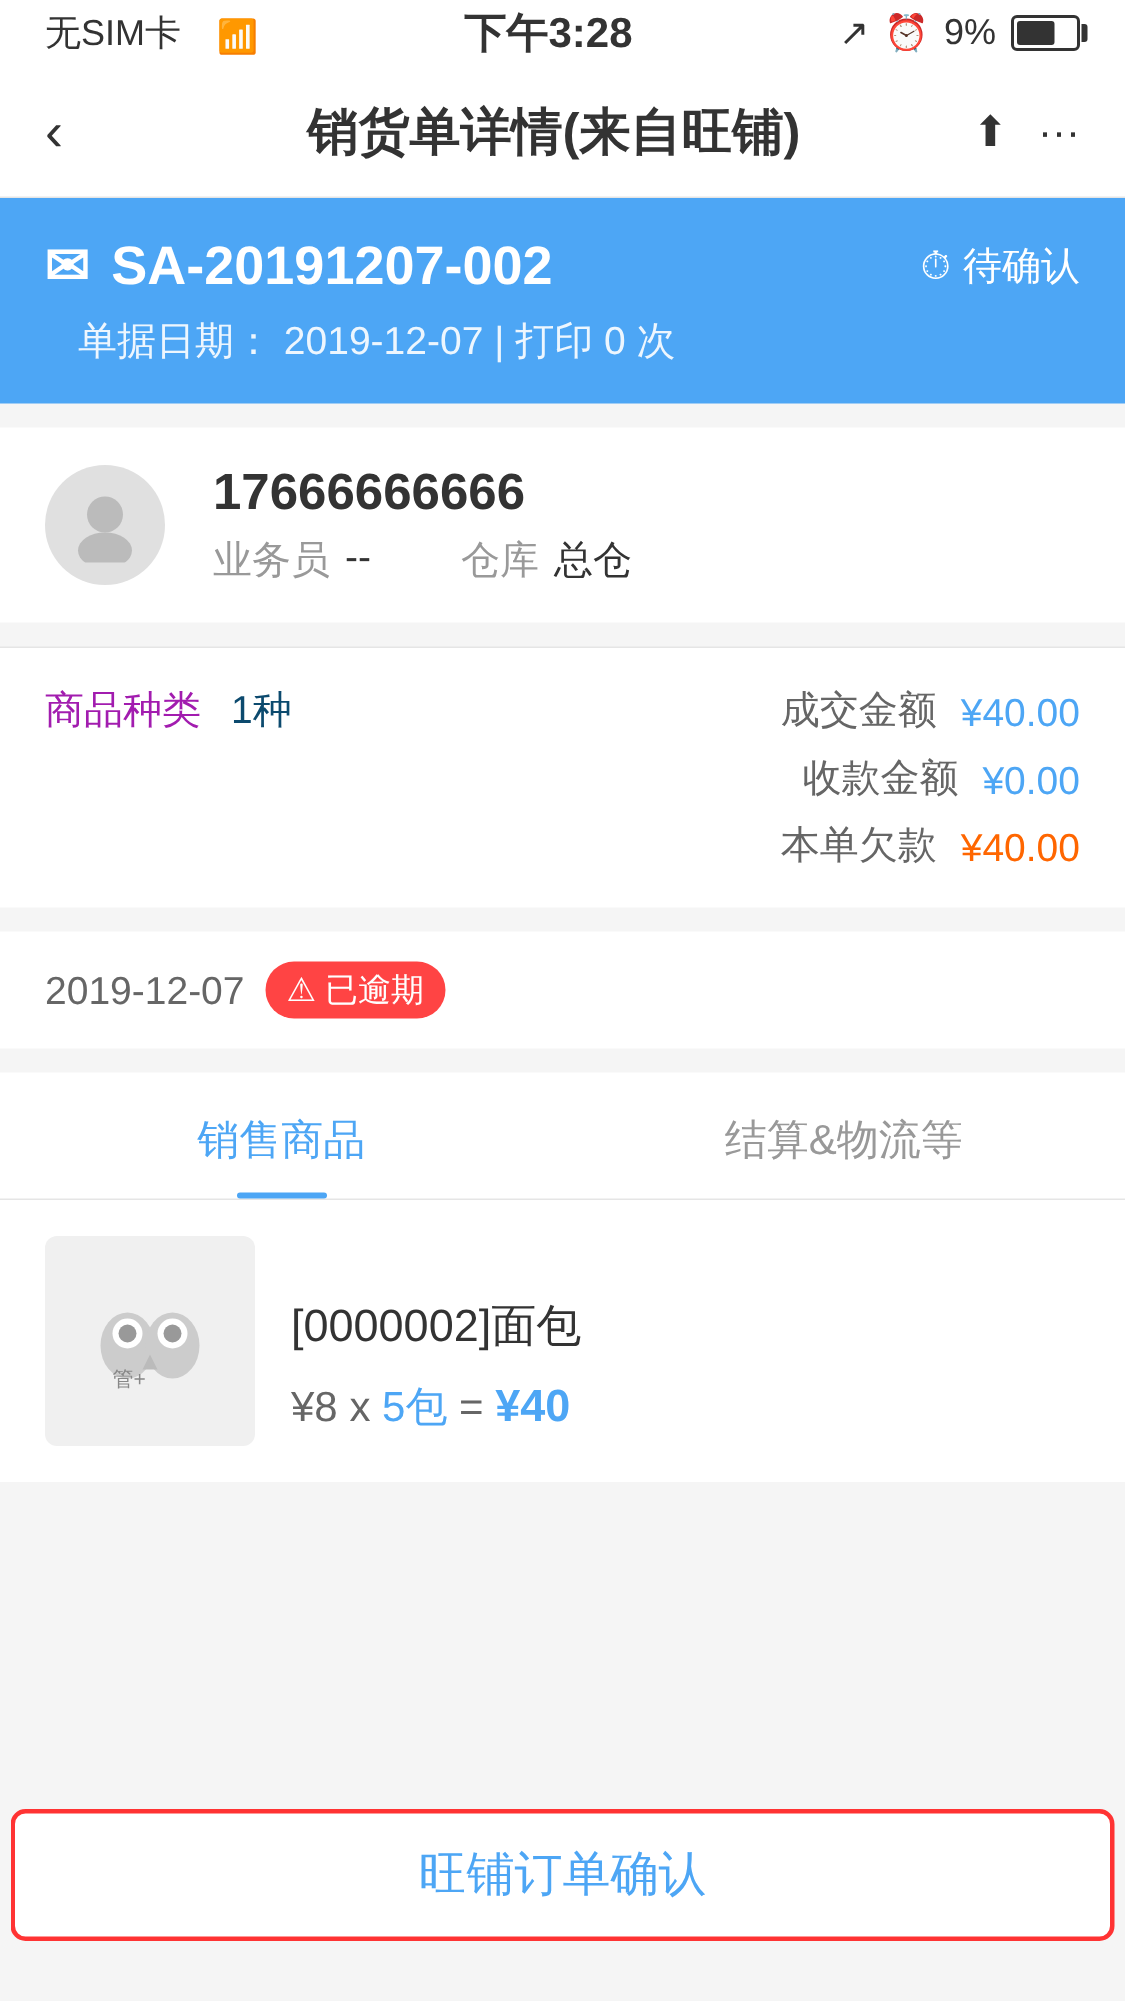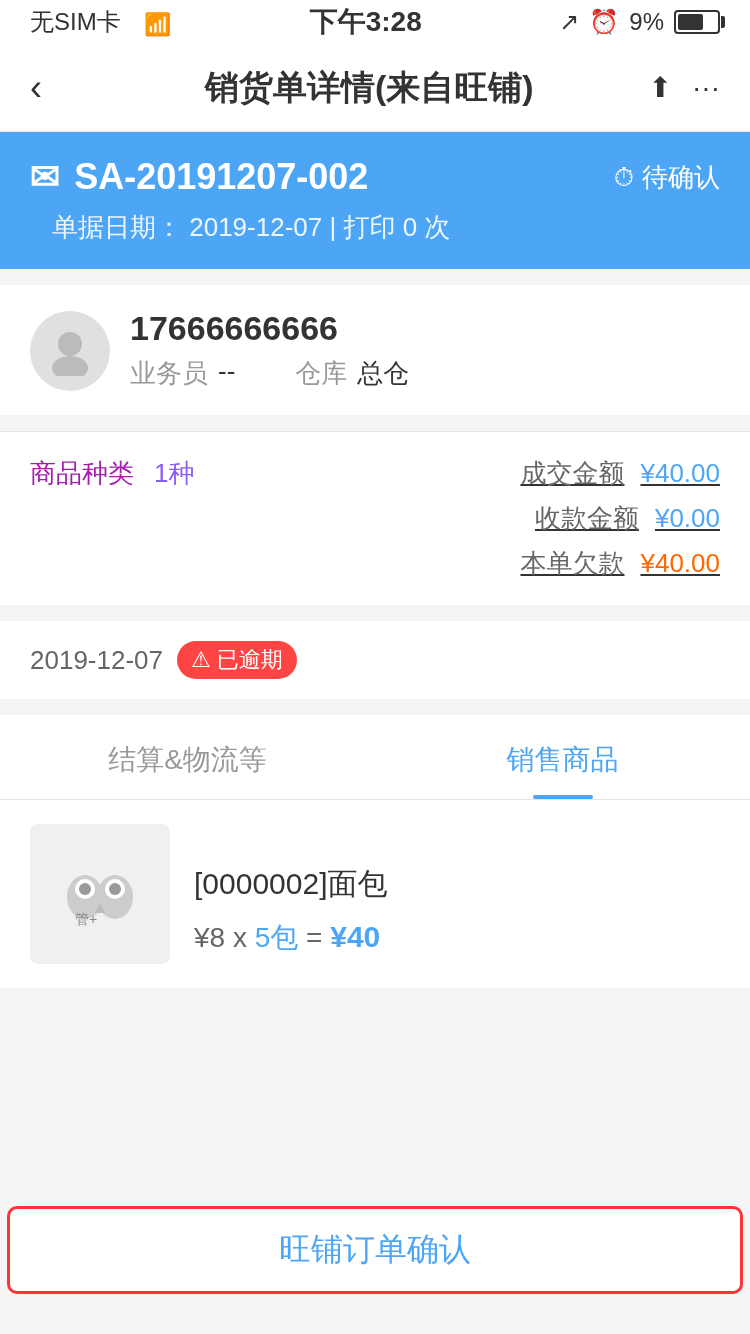--- a/index.html
+++ b/index.html
@@ -106,22 +106,22 @@
     
     .white-card {
       background: #fff;
       padding: 24px 30px;
       margin-bottom: 16px;
     }
 
     
     .customer-section {
       display: flex;
-      align-items: flex-end;
-      gap: 20px;
+      align-items: center;
+      gap: 32px;
     }
     .avatar {
       width: 80px; height: 80px;
       background: #e0e0e0;
       border-radius: 50%;
       display: flex; align-items: center; justify-content: center;
       flex-shrink: 0;
     }
     .customer-info { flex: 1; }
     .customer-phone {
@@ -151,33 +151,32 @@
       align-items: flex-start;
     }
     .stats-left {
       flex: 1;
       display: flex;
       align-items: center;
       gap: 20px;
       font-size: 26px;
     }
     .stats-label { color: #a21caf; }
-    .stats-value { color: #8b5cf6; }
+    .stats-value { color: #0c4a6e; }
     .stats-right {
       display: flex;
       flex-direction: column;
       align-items: flex-end;
       gap: 10px;
       font-size: 26px;
     }
     .stat-row {
       display: flex;
       gap: 16px;
-      align-items: center;
-      text-decoration: underline;
+      align-items: flex-end;
     }
     .stat-name { color: #666; }
     .stat-amount-blue { color: #4da6f5; font-weight: 500; }
     .stat-amount-orange { color: #ff6600; font-weight: 500; }
 
     
     .due-date-section {
       background: #fff;
       padding: 20px 30px;
       display: flex;
@@ -384,25 +383,25 @@
 
 <div class="due-date-section">
   <span>2019-12-07</span>
   <div class="overdue-badge">
     <span>⚠</span>
     <span>已逾期</span>
   </div>
 </div>
 
 <div class="tab-bar">
+  <div class="tab-item active">
+    <span>销售商品</span>
+  </div>
   <div class="tab-item inactive">
     <span>结算&amp;物流等</span>
-  </div>
-  <div class="tab-item active">
-    <span>销售商品</span>
   </div>
 </div>
 
 <div class="product-section">
   <div class="product-thumb">
     <svg class="product-logo-svg" viewBox="0 0 90 70">
 
       <ellipse cx="30" cy="38" rx="18" ry="22" fill="#ccc"></ellipse>
       <ellipse cx="60" cy="38" rx="18" ry="22" fill="#ccc"></ellipse>
       <circle cx="30" cy="30" r="10" fill="#fff"></circle>

